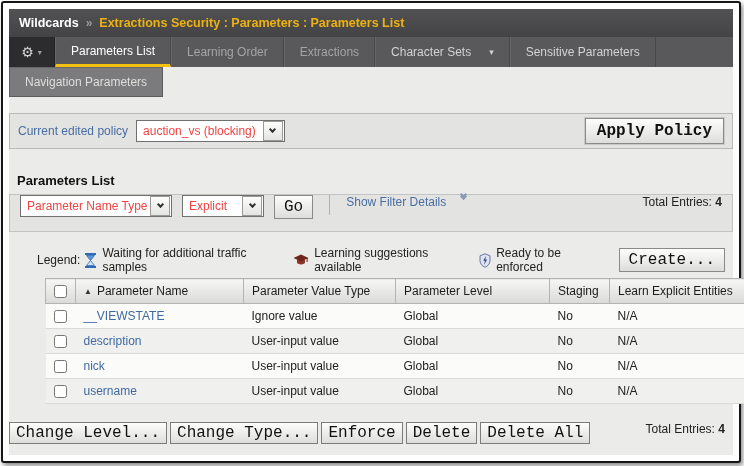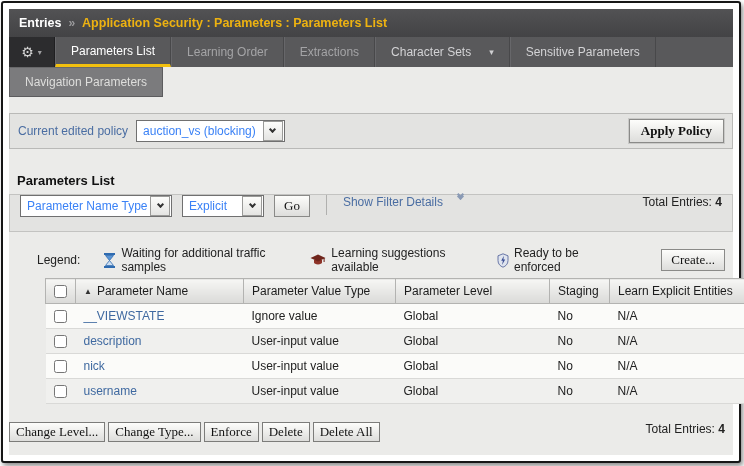--- a/index.html
+++ b/index.html
@@ -95,38 +95,38 @@
   .spacer { flex: 1; }
 
   
   .select {
     display: inline-flex; align-items: center;
     background: #fff;
     border: 1px solid #707070;
     height: 22px;
     cursor: pointer;
   }
-  .select-value { padding: 0 6px; white-space: nowrap; color: #3b82f6; }
+  .select-value { padding: 0 6px; white-space: nowrap; color: #ef4444; }
   .select-arrowbox {
     width: 20px; height: 20px;
     border: 1px solid #9a9a98;
     margin: 0 1px;
     background: linear-gradient(#fdfdfb, #e4e4e2);
     display: flex; align-items: center; justify-content: center;
   }
   .chev {
     width: 5px; height: 5px;
     border-right: 2px solid #333;
     border-bottom: 2px solid #333;
     transform: rotate(45deg);
     margin-top: -3px;
   }
   .btn {
-    font-family: Liberation Serif, serif;
-    font-size: 13px;
+    font-family: Liberation Mono, monospace;
+    font-size: 16px;
     color: #111;
     background: linear-gradient(#fdfdfb, #dddddb);
     border: 1px solid #8a8a88;
     padding: 2px 9px;
     cursor: pointer;
     white-space: nowrap;
   }
   .btn.strong { font-weight: bold; padding: 3px 11px; box-shadow: 0 0 0 1px #c9c9c7; }
 
   
@@ -149,21 +149,21 @@
     transform: rotate(45deg);
     margin-top: -3px;
   }
   .total { white-space: nowrap; }
   .total b { font-weight: bold; }
 
   
   .legendrow {
     margin: 14px 0 4px 28px;
     display: flex; align-items: center;
-    gap: 23px;
+    gap: 4px;
     padding-right: 8px;
   }
   .legend-item { display: flex; gap: 5px; margin-right: 8px; }
   .icon { display: inline-flex; align-items: center; }
 
   
   table { border-collapse: collapse; width: 100%; table-layout: fixed; margin-left: 36px; }
   thead th {
     background: linear-gradient(#f6f6f4, #dadad8);
     border: 1px solid #b3b3b1;
@@ -195,23 +195,23 @@
   }
   .tfoot .btn { padding: 1px 6px; border: 1px solid #7c7c7a; }
 </style>
 </head>
 <body>
 
 <div class="frame">
   <div class="app">
 
     <div class="topbar">
-      <span class="root">Entries</span>
+      <span class="root">Wildcards</span>
       <span class="sep">»</span>
-      <span class="path">Application Security : Parameters : Parameters List</span>
+      <span class="path">Extractions Security : Parameters : Parameters List</span>
     </div>
 
     <div class="tabrow1">
       <div class="gearcell">
         <span class="gear">⚙</span>
         <span class="mini-arrow">▾</span>
       </div>
       <div class="tab active">
         <span>Parameters List</span>
       </div>

